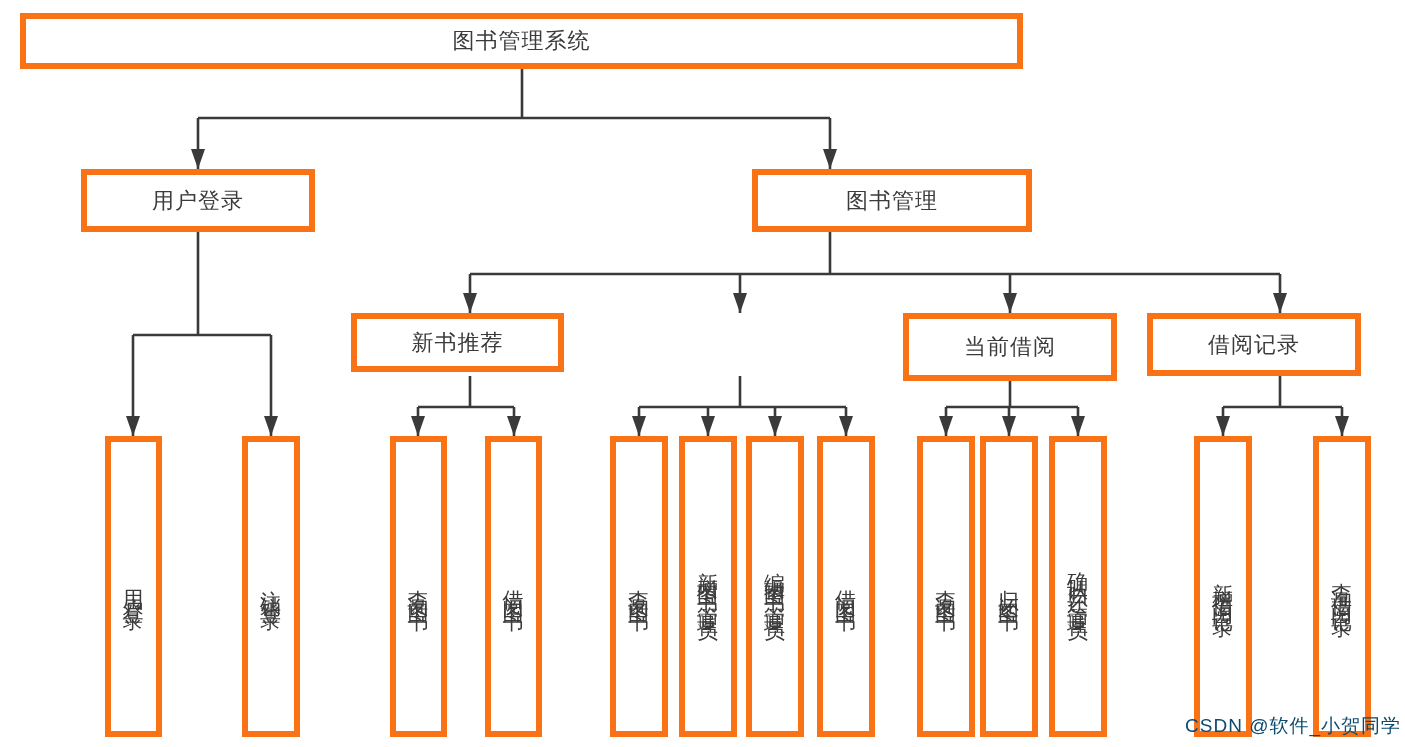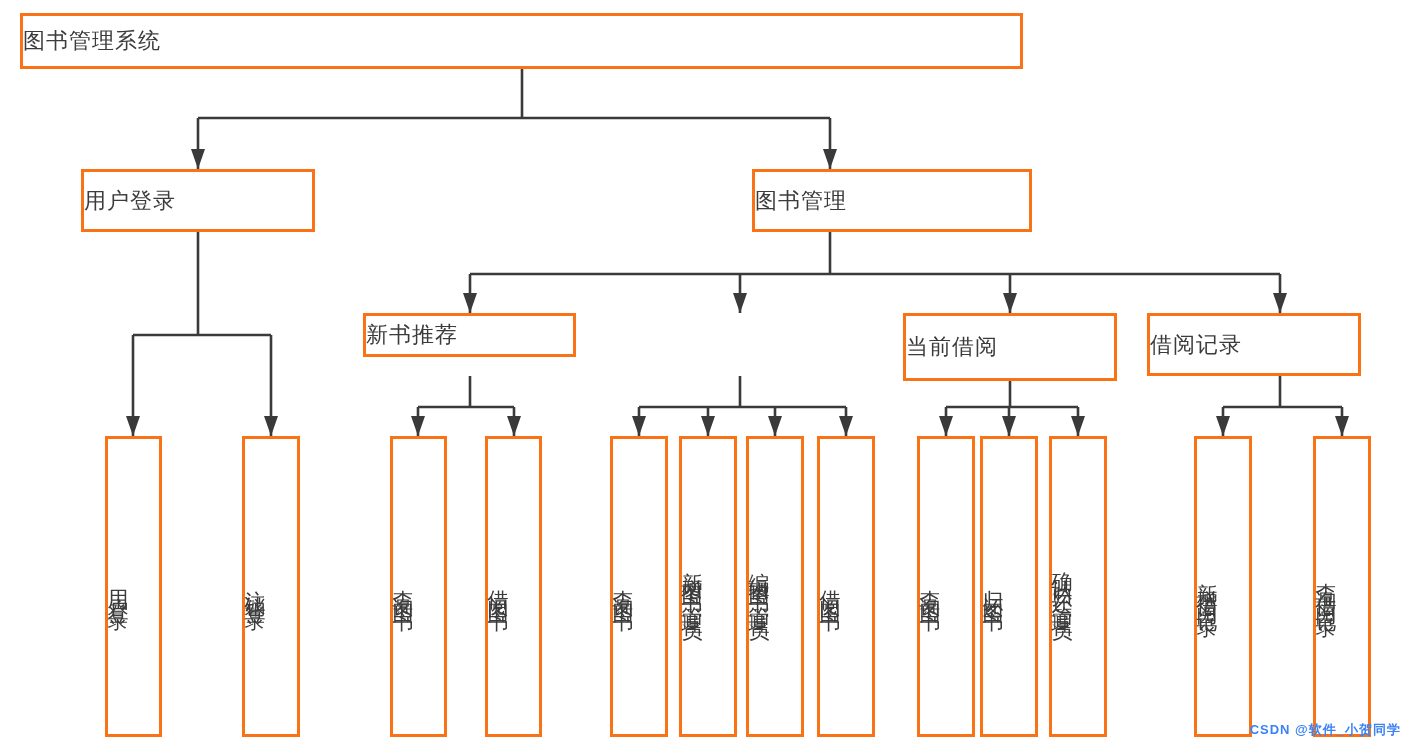--- a/index.html
+++ b/index.html
@@ -13,48 +13,47 @@
   }
   #connectors {
     position: absolute;
     left: 0; top: 0;
     width: 1405px; height: 747px;
   }
   .node {
     position: absolute;
     box-sizing: border-box;
     background: #ffffff;
-    border: 3px solid #f97316;
+    border: 6px solid #f97316;
     display: flex;
     align-items: center;
-    justify-content: flex-start;
+    justify-content: center;
     color: #3b3b3b;
   }
   .node.h span {
     font-size: 22px;
     letter-spacing: 1px;
     white-space: nowrap;
   }
   .node.v span {
     writing-mode: vertical-rl;
     text-orientation: mixed;
     font-size: 21px;
     letter-spacing: 7px;
     line-height: 1;
     white-space: nowrap;
   }
   #watermark {
     position: absolute;
     right: 4px;
     bottom: 8px;
-    font-size: 13px;
-    color: #3b82f6;
+    font-size: 19px;
+    color: #0c4a6e;
     letter-spacing: 1px;
     white-space: nowrap;
-    font-weight: bold;
   }
   line { stroke: #3a3a3a; stroke-width: 2.6; }
   polygon { fill: #3a3a3a; }
 </style>
 </head>
 <body>
 
 <div id="canvas">
 
   <svg id="connectors" viewBox="0 0 1405 747" xmlns="http://www.w3.org/2000/svg">
@@ -123,21 +122,21 @@
     <span>图书管理系统</span>
   </div>
 
   <div class="node h" style="left:81px;top:169px;width:234px;height:63px">
     <span>用户登录</span>
   </div>
   <div class="node h" style="left:752px;top:169px;width:280px;height:63px">
     <span>图书管理</span>
   </div>
 
-  <div class="node h" style="left:363px;top:313px;width:213px;height:44px">
+  <div class="node h" style="left:351px;top:313px;width:213px;height:59px">
     <span>新书推荐</span>
   </div>
   <div class="node h" style="left:903px;top:313px;width:214px;height:68px">
     <span>当前借阅</span>
   </div>
   <div class="node h" style="left:1147px;top:313px;width:214px;height:63px">
     <span>借阅记录</span>
   </div>
 
   <div class="node v" style="left:105px;top:436px;width:57px;height:301px">

